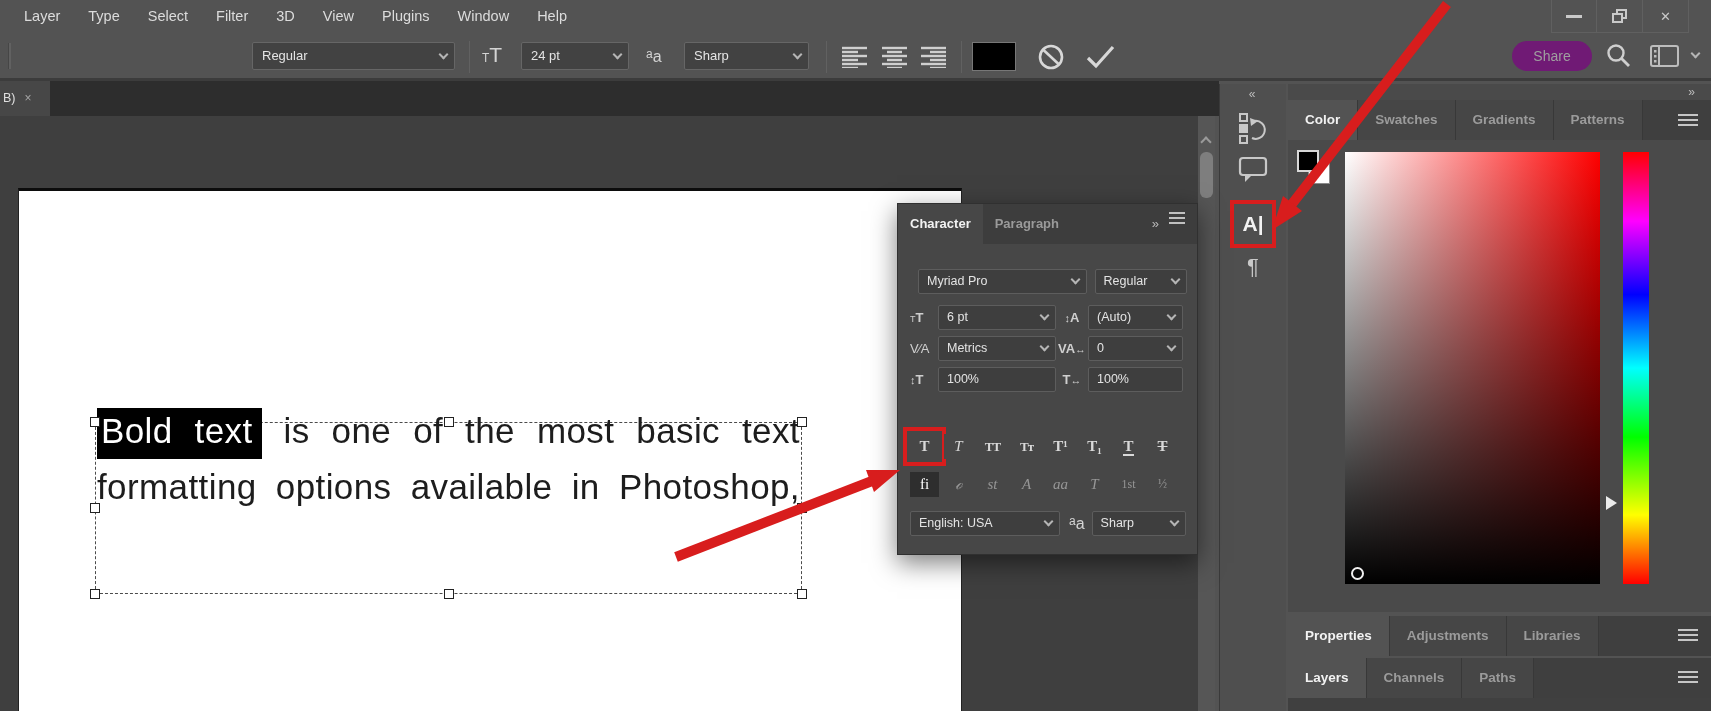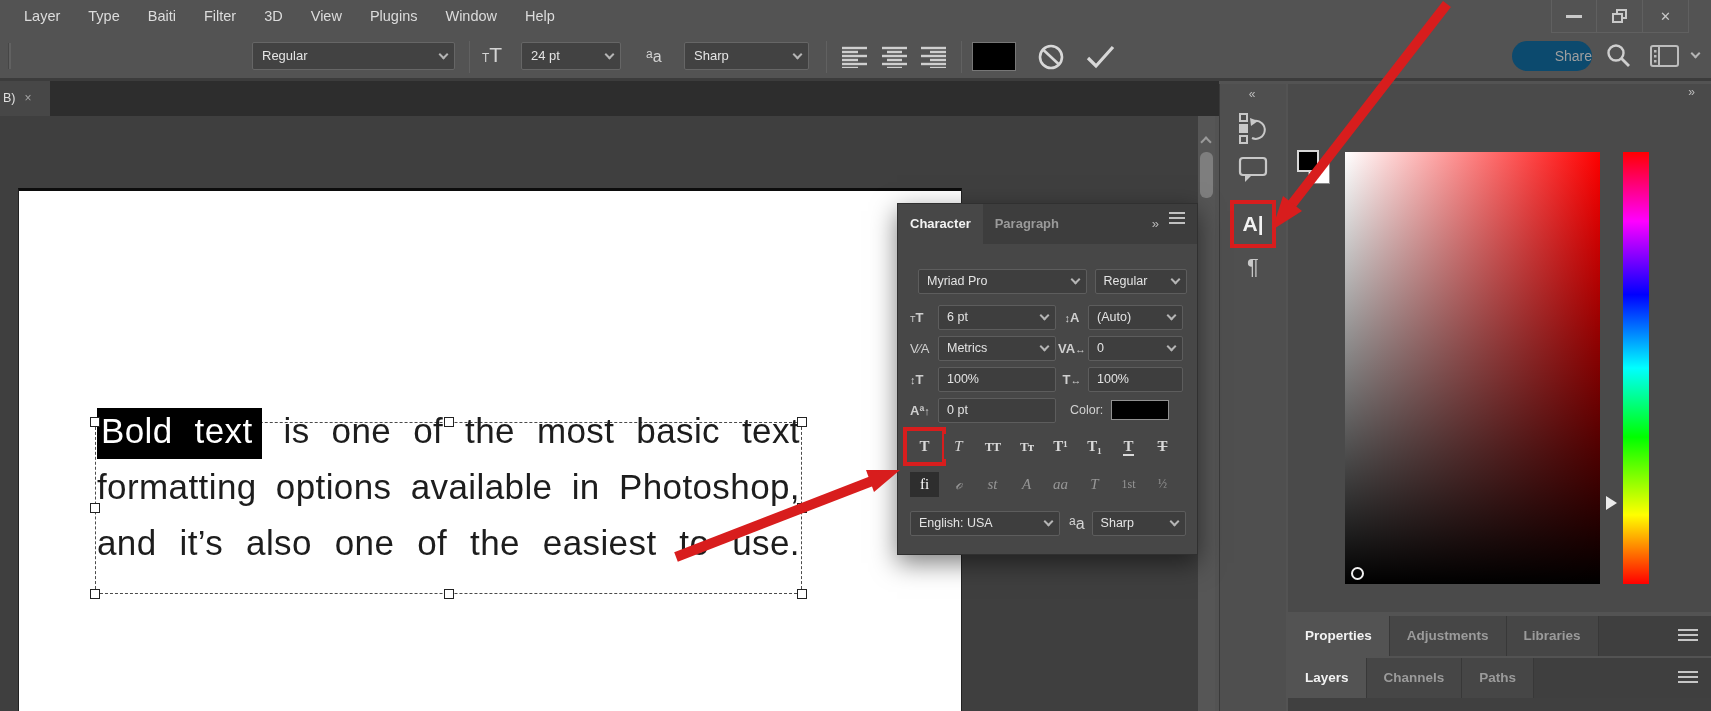--- a/index.html
+++ b/index.html
@@ -22,21 +22,21 @@
   .dd { position:absolute; background:#424242; border:1px solid #666; border-radius:2px;
         color:#e4e4e4; font-size:13px; height:28px; line-height:26px; padding:0 22px 0 9px; }
   .chev { position:absolute; right:7px; top:50%; width:7px; height:7px;
           border-right:2px solid #b5b5b5; border-bottom:2px solid #b5b5b5;
           transform:translateY(-72%) rotate(45deg); }
   .obar-icon { position:absolute; color:#d4d4d4; }
   .tT .big { font-size:21px; } .tT .sm { font-size:12px; }
   .aaicon { font-size:16px; color:#d4d4d4; } .aaicon .sup { font-size:12px; vertical-align:4px; }
   .vdiv { position:absolute; top:8px; width:1px; height:32px; background:#464646; border-right:1px solid #616161; }
   #share-btn { position:absolute; left:1512px; top:8px; width:80px; height:30px; border-radius:15px;
-               background:#0c4a6e; color:#9f9f9f; font-size:14px; text-align:right; line-height:30px; }
+               background:#701a75; color:#9f9f9f; font-size:14px; text-align:center; line-height:30px; }
   
   #tabbar { position:absolute; left:0; top:81px; width:1219px; height:35px; background:#2d2d2d; }
   #doctab { position:absolute; left:0; top:0; width:50px; height:35px; background:#474747;
             color:#e0e0e0; font-size:12.5px; line-height:35px; padding-left:3px; }
   #doctab .x { color:#a5a5a5; margin-left:9px; font-size:12px; }
   
   #canvas-area { position:absolute; left:0; top:116px; width:1198px; height:595px; background:#3f3f3f; }
   #artboard { position:absolute; left:18px; top:72px; width:944px; height:523px; background:#ffffff;
               border-top:3px solid #0c0c0c; border-left:1px solid #222; border-right:1px solid #222; }
   #textbox { position:absolute; left:95px; top:306px; width:707px; height:172px;
@@ -118,21 +118,21 @@
   .otbtn.sm { font-size:12px; font-style:normal; }
   
   #anno { position:absolute; left:0; top:0; z-index:60; pointer-events:none; }
 </style>
 </head>
 <body>
 
 <div id="menubar">
   <span class="menu-item">Layer</span>
   <span class="menu-item">Type</span>
-  <span class="menu-item">Baiti</span>
+  <span class="menu-item">Select</span>
   <span class="menu-item">Filter</span>
   <span class="menu-item">3D</span>
   <span class="menu-item">View</span>
   <span class="menu-item">Plugins</span>
   <span class="menu-item">Window</span>
   <span class="menu-item">Help</span>
   <div id="win-controls">
     <div class="winbtn">
         <span class="min-glyph"></span>
       </div>
@@ -148,21 +148,21 @@
   </div>
 </div>
 
 <div id="optionsbar">
   <div class="grip"></div>
   <div class="dd" style="left:252px; top:9px; width:203px;">
     <span>Regular</span><i class="chev"></i>
   </div>
   <div class="vdiv" style="left:469px;"></div>
   <div class="obar-icon tT" style="left:482px; top:10px;"><span class="sm">T</span><span class="big">T</span></div>
-  <div class="dd" style="left:521px; top:9px; width:100px;">
+  <div class="dd" style="left:521px; top:9px; width:108px;">
     <span>24 pt</span><i class="chev"></i>
   </div>
   <div class="obar-icon aaicon" style="left:646px; top:14px;"><span class="sup">a</span><span>a</span></div>
   <div class="dd" style="left:684px; top:9px; width:125px;">
     <span>Sharp</span><i class="chev"></i>
   </div>
   <div class="vdiv" style="left:826px;"></div>
   <svg class="abs" style="left:842px; top:13px;" width="27" height="22">
     <g stroke="#cfcfcf" stroke-width="2.4">
         <line x1="0" y1="2" x2="25" y2="2"></line>
@@ -221,21 +221,20 @@
   <div id="doctab">
     <span>B)</span><span class="x">×</span>
   </div>
 </div>
 
 <div id="canvas-area">
   <div id="artboard"></div>
   <div id="textbox">
     <div class="canvas-line" style="top:-12px;"><span id="sel">Bold text</span><span> is one of the most basic text</span></div>
     <div class="canvas-line" style="top:44px;">formatting options available in Photoshop,</div>
-    <div class="canvas-line" style="top:100px;">and it’s also one of the easiest to use.</div>
     <div class="handle" style="left:-6px; top:-6px;"></div>
     <div class="handle" style="left:calc(50% - 5px); top:-6px;"></div>
     <div class="handle" style="right:-6px; top:-6px;"></div>
     <div class="handle" style="left:-6px; top:calc(50% - 5px);"></div>
     <div class="handle" style="right:-6px; top:calc(50% - 5px);"></div>
     <div class="handle" style="left:-6px; bottom:-6px;"></div>
     <div class="handle" style="left:calc(50% - 5px); bottom:-6px;"></div>
     <div class="handle" style="right:-6px; bottom:-6px;"></div>
   </div>
 </div>
@@ -258,20 +257,29 @@
   <svg class="strip-icon" style="top:70px;" width="30" height="30">
     <rect x="2" y="4" width="26" height="17" rx="3" fill="none" stroke="#c8c8c8" stroke-width="2.2"></rect>
     <polygon points="7,20 7,28 15,20" fill="#c8c8c8"></polygon>
   </svg>
   <div class="strip-icon" id="charpanel-icon">A|</div>
   <div class="strip-icon" id="para-icon">¶</div>
 </div>
 
 <div id="colorgroup">
   <div id="colorgroup-header">»</div>
+  <div id="colortabs">
+    <div class="ptab active">Color</div>
+    <div class="ptab">Swatches</div>
+    <div class="ptab">Gradients</div>
+    <div class="ptab">Patterns</div>
+    <div class="bar-menu" style="top:13px;">
+        <i></i>
+      </div>
+  </div>
   <div id="fg-swatch"></div>
   <div id="bg-swatch"></div>
   <div id="gradsquare">
     <div id="grad-cursor"></div>
   </div>
   <div id="hue-slider"></div>
   <div id="huebar"></div>
 </div>
 
 <div class="group-bar" id="propbar">
@@ -335,28 +343,20 @@
     <span class="cp-icon"><span class="arr">↕</span><b>T</b></span>
     <div class="cp-field" style="width:118px;">
       <span>100%</span>
     </div>
     <span class="cp-icon" style="width:32px; text-align:center;"><b>T</b><span class="arr">↔</span></span>
     <div class="cp-field" style="width:95px;">
       <span>100%</span>
     </div>
   </div>
 
-  <div class="cp-row" style="top:193px;">
-    <span class="cp-icon"><b>Aª</b><span class="arr">↑</span></span>
-    <div class="cp-field" style="width:118px;">
-      <span>0 pt</span>
-    </div>
-    <span class="cpcolor-label">Color:</span>
-    <div class="cp-swatch"></div>
-  </div>
 
   <div class="cp-btnrow" style="top:230px;">
     <div class="tbtn red-out">T</div>
     <div class="tbtn it">T</div>
     <div class="tbtn caps">TT</div>
     <div class="tbtn caps">Tᴛ</div>
     <div class="tbtn">T¹</div>
     <div class="tbtn">T₁</div>
     <div class="tbtn un"><span>T</span></div>
     <div class="tbtn st"><span>T</span></div>

